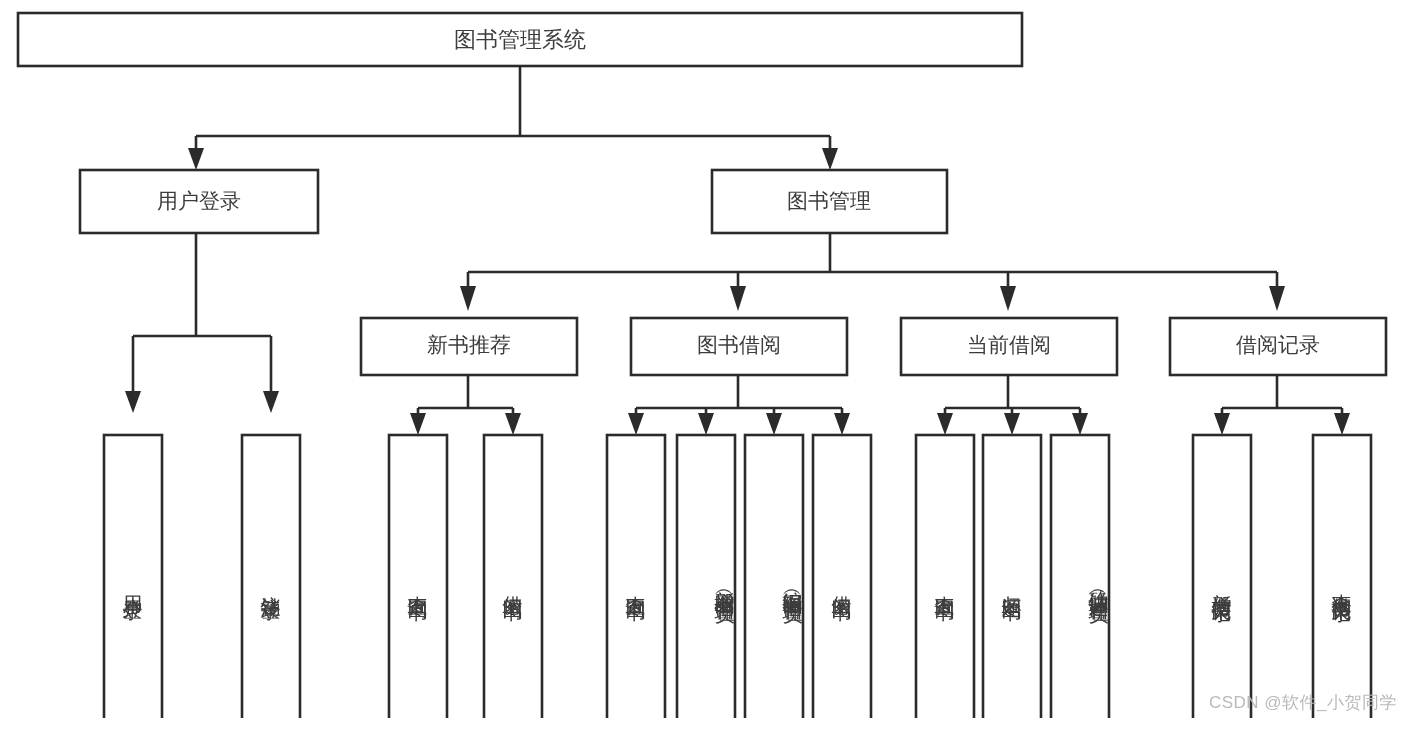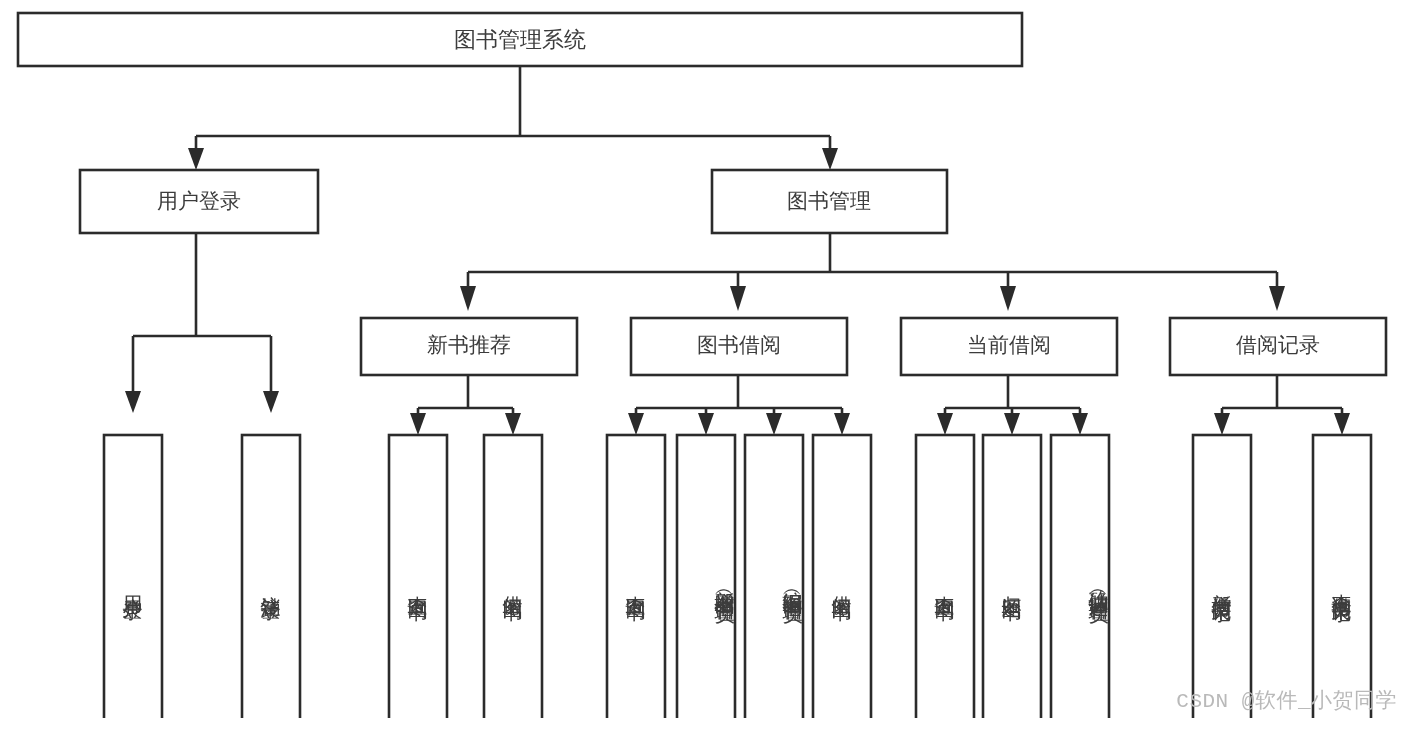--- a/index.html
+++ b/index.html
@@ -62,22 +62,22 @@
     align-items: center;
     justify-content: center;
     text-align: center;
     pointer-events: none;
     white-space: nowrap;
   }
   #watermark {
     position: absolute;
     right: 8px;
     bottom: 4px;
-    font-family: Liberation Mono, monospace;
-    font-size: 21px;
+    font-family: Liberation Sans, sans-serif;
+    font-size: 17px;
     color: #b9b9b9;
     letter-spacing: 0.5px;
     white-space: nowrap;
   }
 </style>
 </head>
 <body>
 
 <div id="stage">
 

